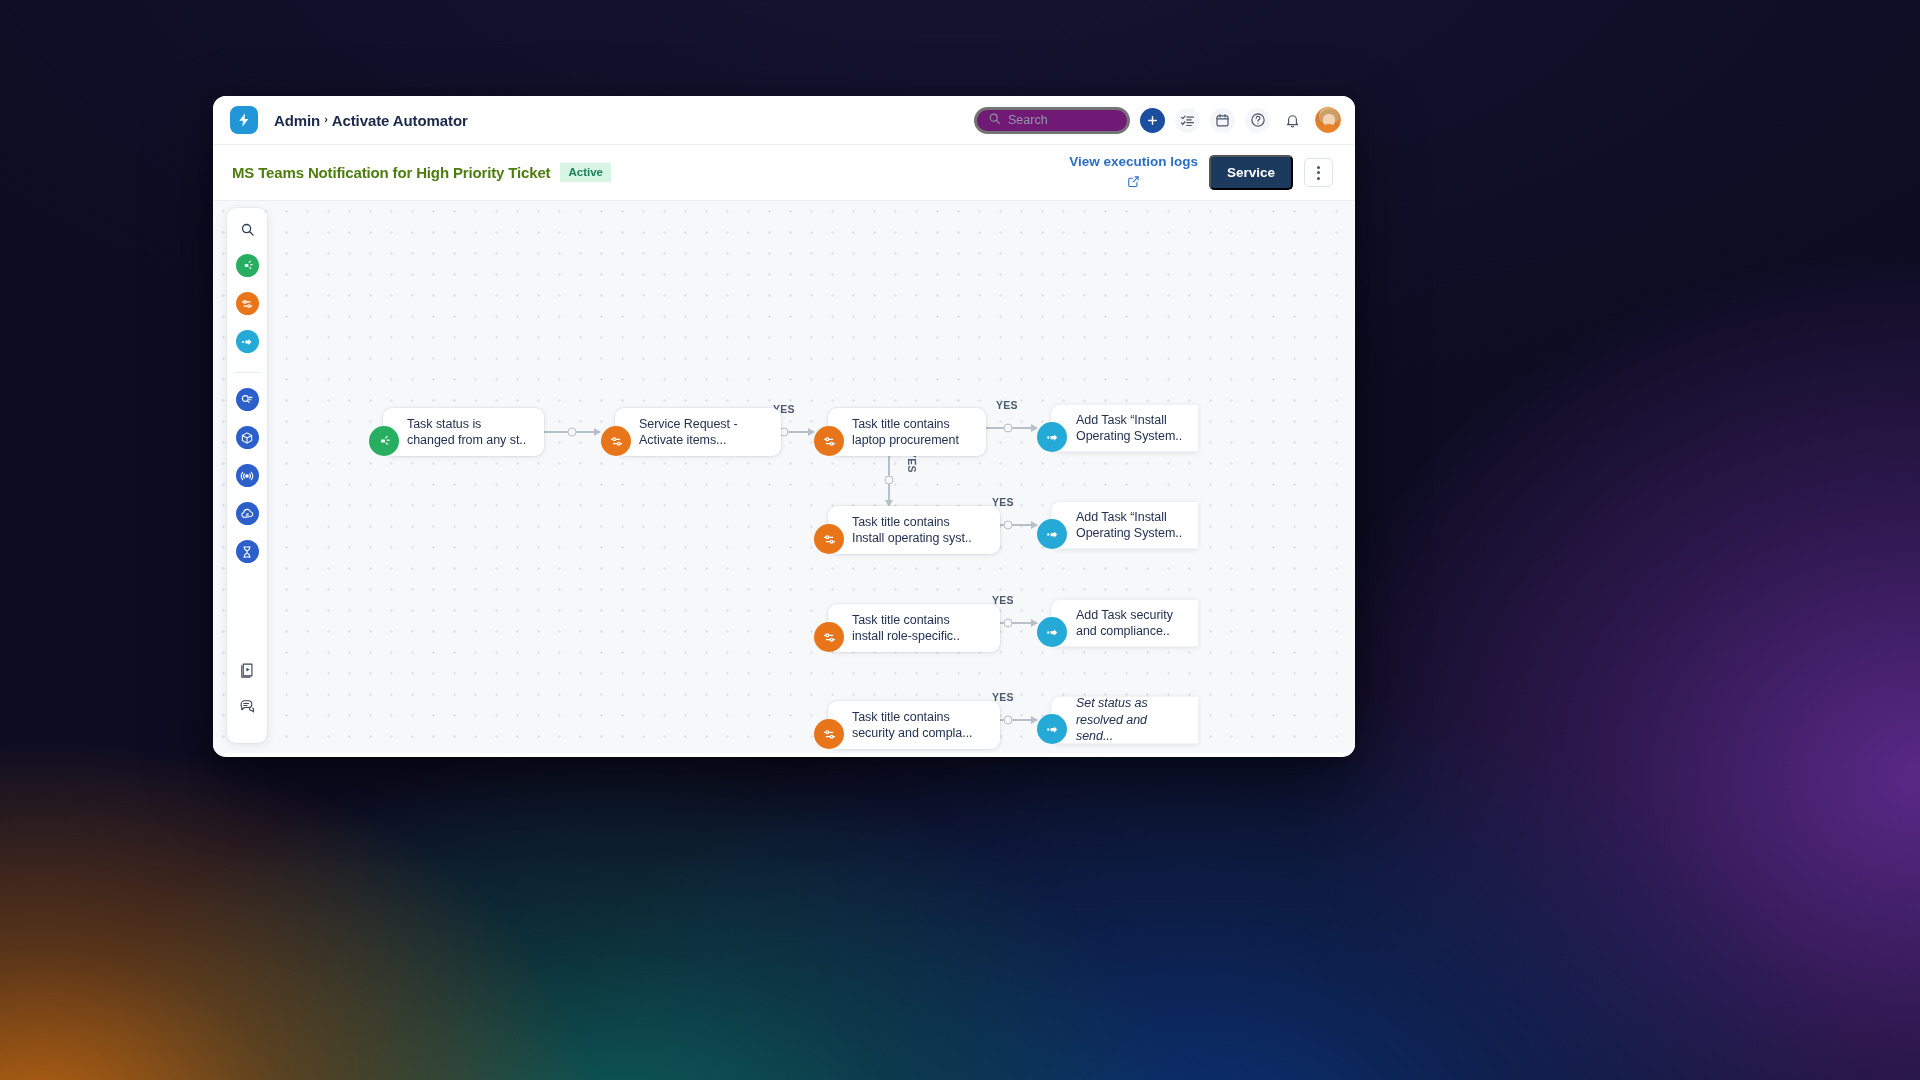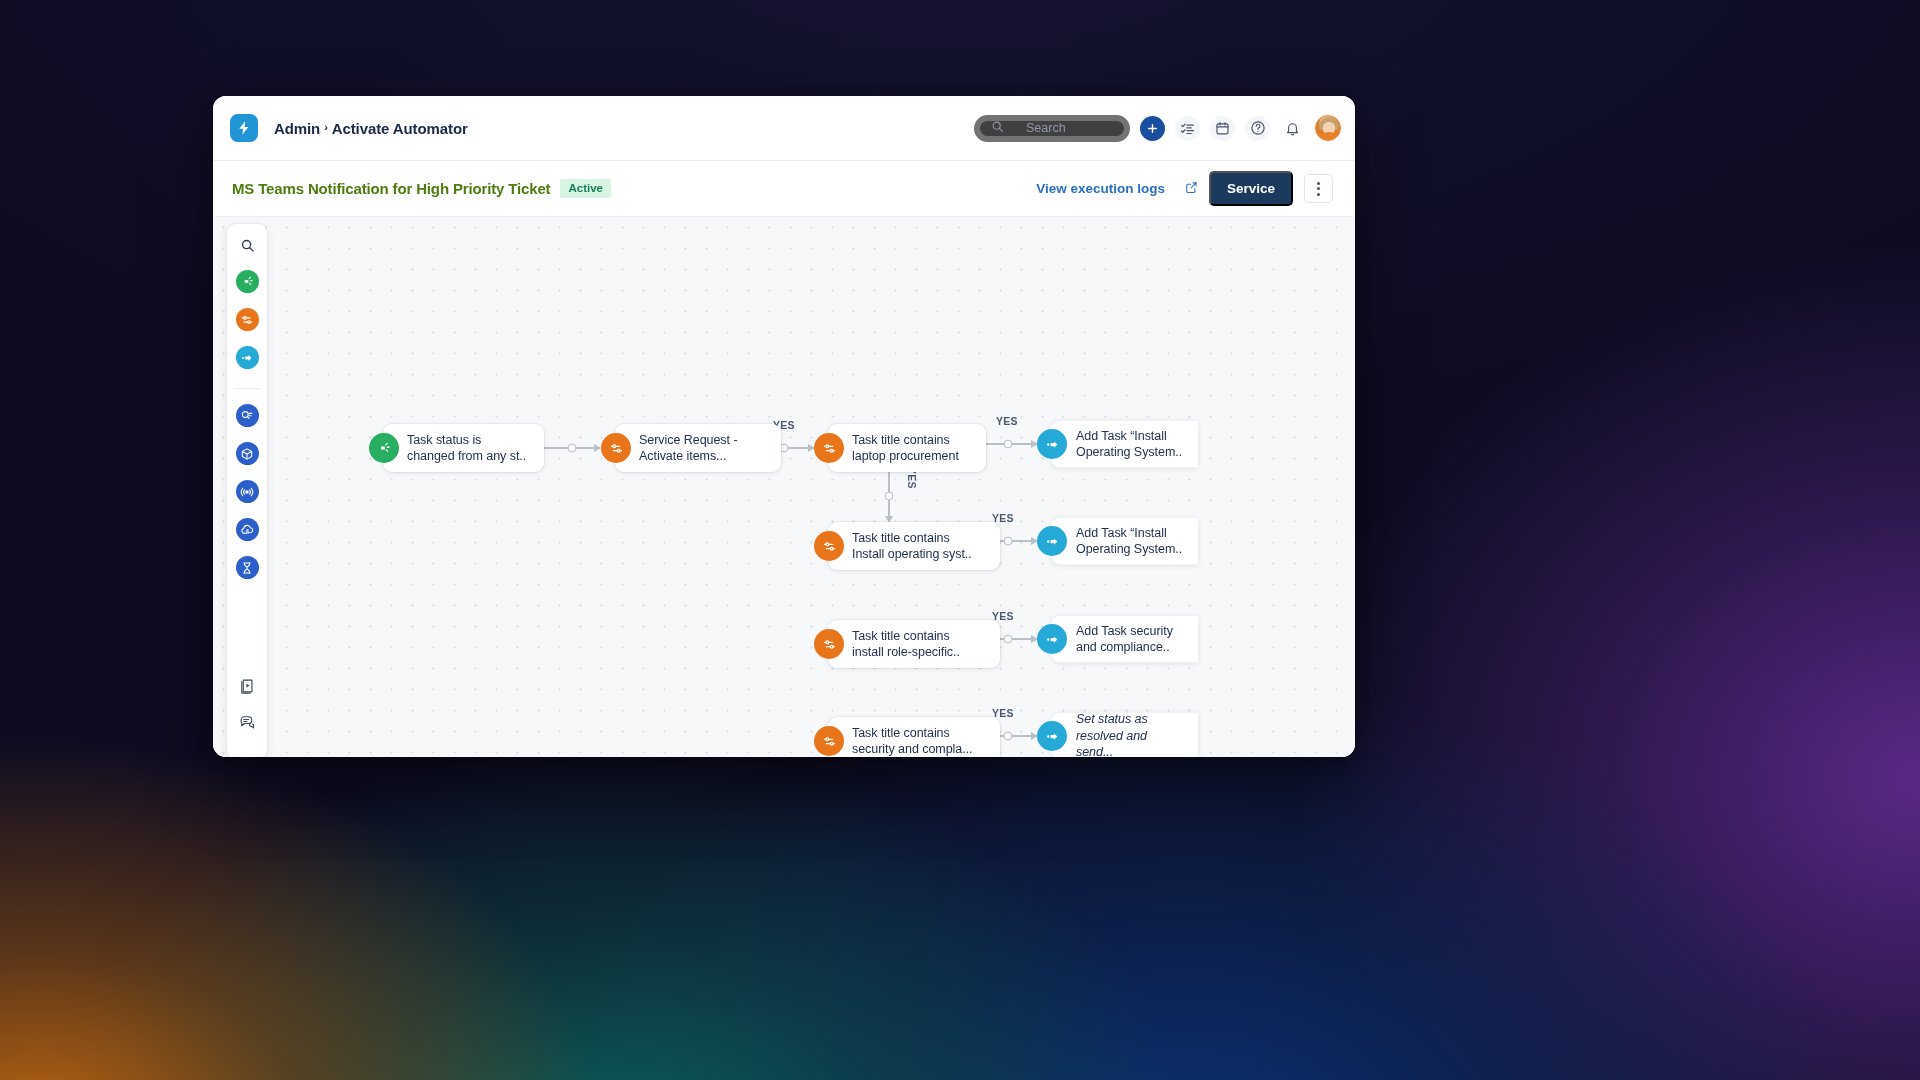--- a/index.html
+++ b/index.html
@@ -34,21 +34,21 @@
     height: 661px;
     background: #ffffff;
     border-radius: 13px;
     overflow: hidden;
     box-shadow: 0 26px 70px rgba(0,0,0,0.45), 0 4px 14px rgba(0,0,0,0.28);
   }
 
   
   #header {
     position: relative;
-    height: 65px;
+    height: 49px;
     display: flex;
     align-items: center;
     padding: 0 14px 0 17px;
     background: #ffffff;
     border-bottom: 1px solid #eceef2;
   }
   #app-logo {
     width: 28px; height: 28px; border-radius: 8px;
     background: #2196d6;
     display: flex; align-items: center; justify-content: center;
@@ -71,26 +71,26 @@
   }
 
   #header-right {
     margin-left: auto;
     display: flex;
     align-items: center;
     gap: 10px;
   }
   #search-box {
     width: 156px; height: 27px;
-    border: 6px solid #737373;
+    border: 3px solid #737373;
     border-radius: 14px;
     display: flex; align-items: center;
-    gap: 22px;
+    gap: 7px;
     padding: 0 11px;
-    background: #404040;
+    background: #701a75;
   }
   #search-box .ph {
     font-size: 12.5px; color: #9099a8;
   }
   .icon-btn {
     width: 25px; height: 25px;
     border-radius: 50%;
     display: flex; align-items: center; justify-content: center;
     background: #f4f6f9;
   }
@@ -140,22 +140,22 @@
     margin-left: 10px;
     background: #d8f5e4;
     color: #18805a;
     font-size: 11.5px;
     font-weight: 700;
     padding: 3px 8px 4px;
     border-radius: 0;
   }
   #toolbar-right { margin-left: auto; display: flex; align-items: center; gap: 11px; }
   #logs-link {
-    display: flex; align-items: center; gap: 20px;
-    color: #2b6fc4; font-size: 13.5px; font-weight: 600;
+    display: flex; align-items: center; gap: 6px;
+    color: #2b6fc4; font-size: 13.5px; font-weight: 600; flex-direction: column;
   }
   #activate-btn {
     background: #1c3a5e;
     color: #ffffff;
     font-size: 13.5px; font-weight: 700;
     padding: 8px 16px;
     border-radius: 5px;
   }
   #kebab-btn {
     width: 29px; height: 29px;
@@ -208,21 +208,21 @@
   #rail .rail-bottom {
     margin-top: auto;
     display: flex; flex-direction: column; align-items: center; gap: 16px;
     padding-bottom: 25px;
   }
 
   
   .node {
     position: absolute;
     display: flex;
-    align-items: center;
+    align-items: flex-end;
     height: 48px;
   }
   .node .bubble {
     width: 30px; height: 30px;
     border-radius: 50%;
     display: flex; align-items: center; justify-content: center;
     position: relative;
     z-index: 3;
     flex: 0 0 auto;
   }

